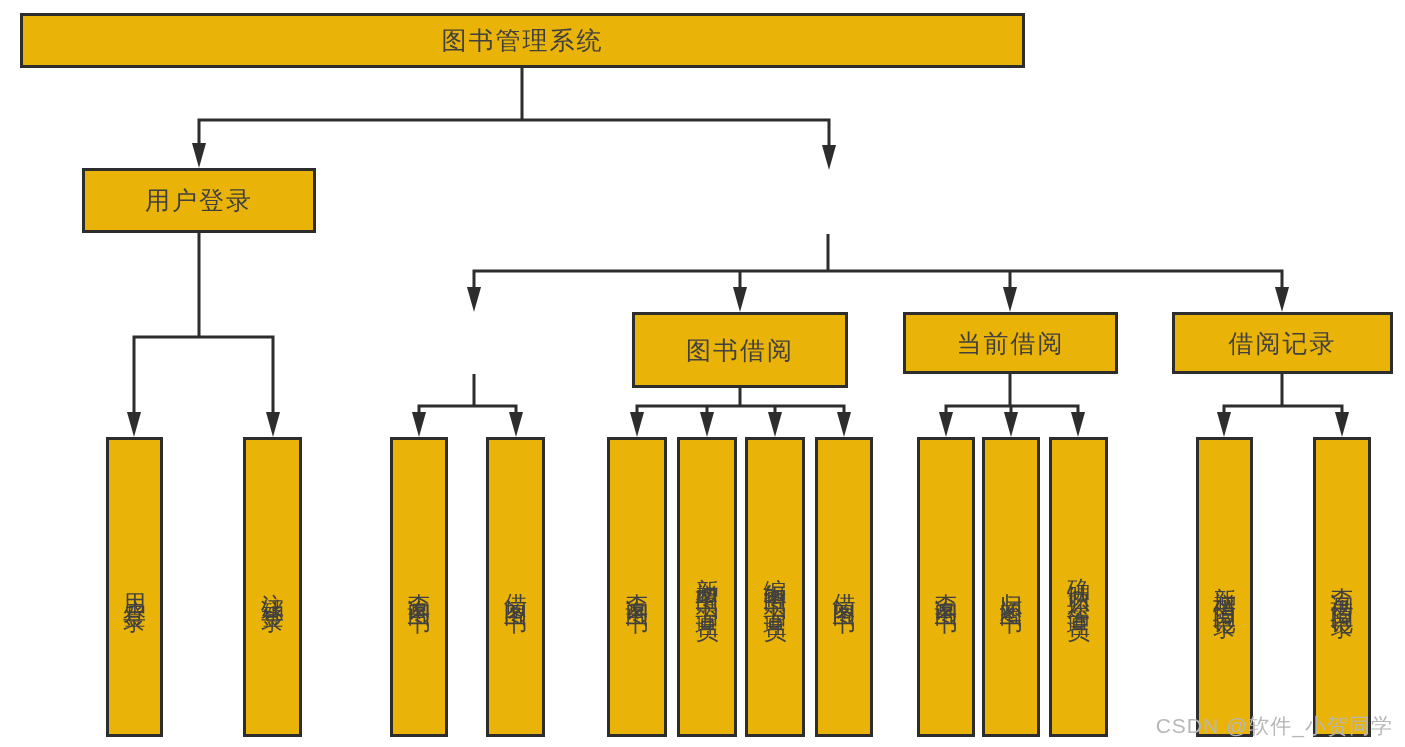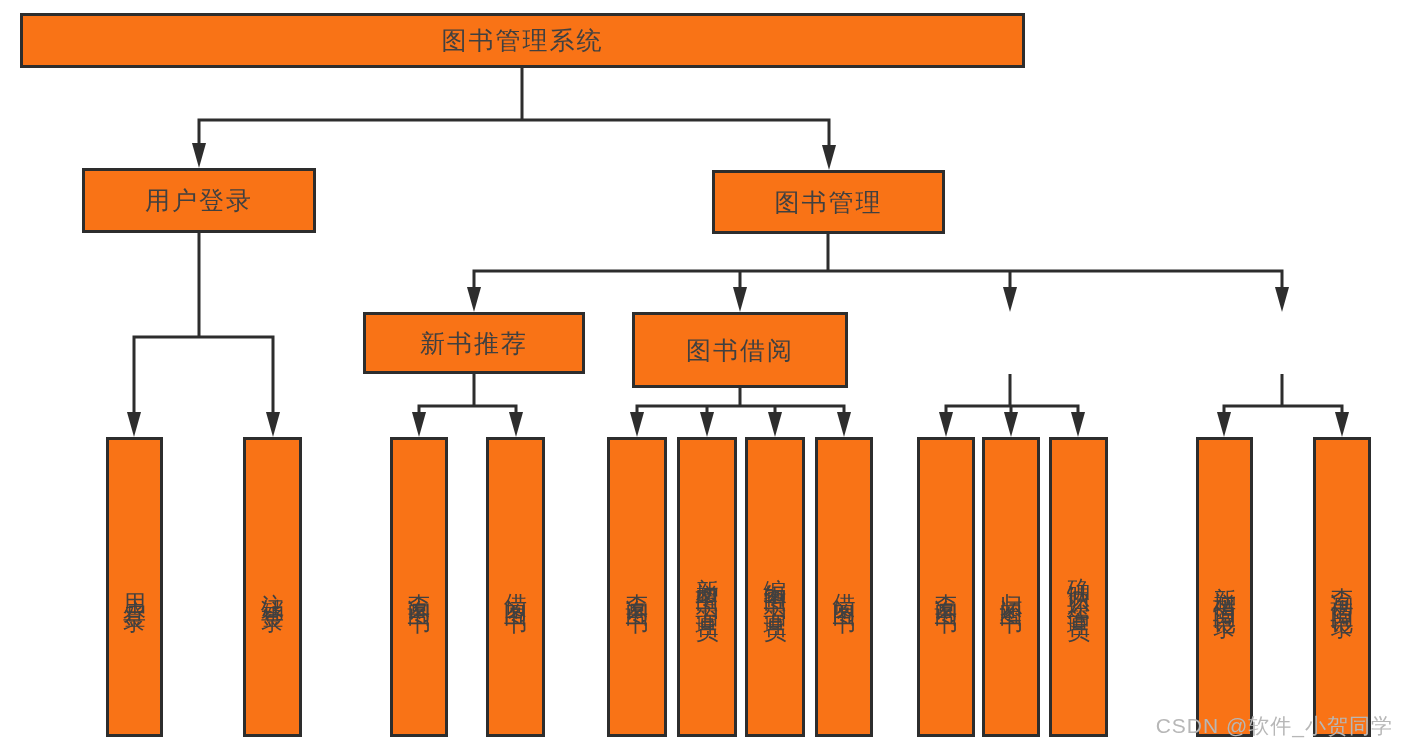--- a/index.html
+++ b/index.html
@@ -2,21 +2,21 @@
 <html><head>
 <meta charset="utf-8">
 <style>
   html,body{margin:0;padding:0;background:#fff;}
   #stage{
     position:relative;width:1405px;height:747px;background:#fff;overflow:hidden;
     font-family:"Liberation Sans","DejaVu Sans",sans-serif;
   }
   #wires{position:absolute;left:0;top:0;z-index:0;}
   .box{
-    position:absolute;box-sizing:border-box;background:#f97316;
+    position:absolute;box-sizing:border-box;background:#eab308;
     border:3px solid #2d2d2d;color:#404040;
     display:flex;align-items:center;justify-content:center;
     z-index:1;white-space:nowrap;
   }
   .h{font-size:25px;letter-spacing:2px;}
   .v{
     writing-mode:vertical-rl;font-size:23px;letter-spacing:6px;line-height:1;
     text-align:center;
   }
   .watermark{
@@ -58,24 +58,24 @@
       <polygon points="1011,437 1004,412 1018,412"></polygon>
       <polygon points="1078,437 1071,412 1085,412"></polygon>
       <polygon points="1224,437 1217,412 1231,412"></polygon>
       <polygon points="1342,437 1335,412 1349,412"></polygon>
     </g>
   </svg>
 
   <div class="box h" style="left:20px;top:13px;width:1005px;height:55px">图书管理系统</div>
 
   <div class="box h" style="left:82px;top:168px;width:234px;height:65px">用户登录</div>
-  <div class="box h" style="left:712px;top:170px;width:233px;height:64px">图书管理</div>
 
-  <div class="box h" style="left:363px;top:312px;width:222px;height:62px">新书推荐</div>
   <div class="box h" style="left:632px;top:312px;width:216px;height:76px">图书借阅</div>
+  <div class="box h" style="left:903px;top:312px;width:215px;height:62px">当前借阅</div>
+  <div class="box h" style="left:1172px;top:312px;width:221px;height:62px">借阅记录</div>
 
   <div class="box v" style="left:106px;top:437px;width:57px;height:300px">用户登录</div>
   <div class="box v" style="left:243px;top:437px;width:59px;height:300px">注销登录</div>
 
   <div class="box v" style="left:390px;top:437px;width:58px;height:300px">查询图书</div>
   <div class="box v" style="left:486px;top:437px;width:59px;height:300px">借阅图书</div>
 
   <div class="box v" style="left:607px;top:437px;width:60px;height:300px">查询图书</div>
   <div class="box v" style="left:677px;top:437px;width:60px;height:300px">新增图书（管理员）</div>
   <div class="box v" style="left:745px;top:437px;width:60px;height:300px">编辑图书（管理员）</div>

